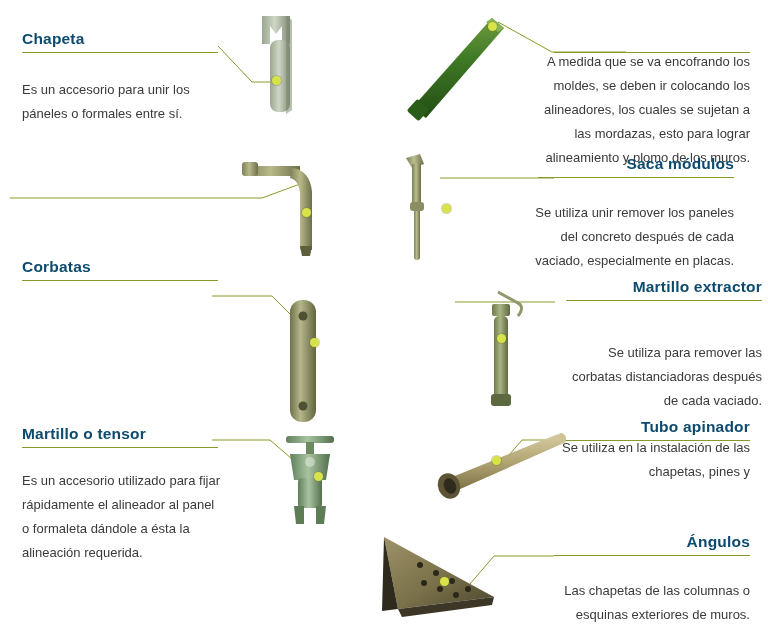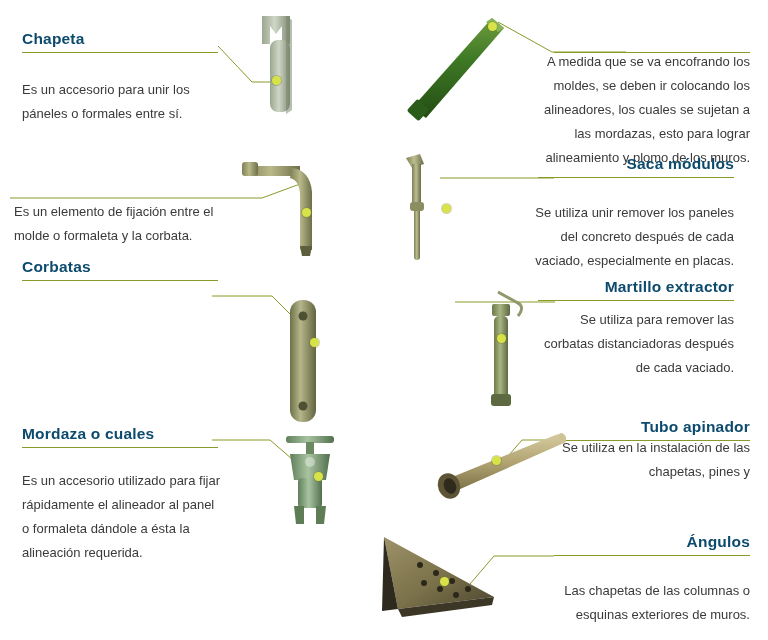--- a/index.html
+++ b/index.html
@@ -108,23 +108,20 @@
           <stop offset="100%" stop-color="#234c14"></stop>
         </linearGradient>
       </defs>
       <path d="M92,4 L104,14 L26,104 L12,94 Z" fill="url(#gGreen)"></path>
       <path d="M92,4 L104,14 L98,18 L86,8 Z" fill="#8ab55a"></path>
       <rect x="10" y="88" width="16" height="16" rx="2" fill="#2c5c19" transform="rotate(-48 18 96)"></rect>
     </svg>
     <div class="dot" style="left:88px; top:8px;"></div>
   </div>
 
-  <div class="item" style="left:14px; top:200px; width:220px;">
-    <div class="desc" style="width:210px;">Es un elemento de fijación entre el molde o formaleta y la corbata.</div>
-  </div>
   <svg class="connector" style="left:10px; top:184px; width:300px; height:34px;">
     <path d="M290,0 L252,14 L0,14" fill="none" stroke="#8a9a29" stroke-width="1"></path>
   </svg>
 
   <div class="art" style="left:236px; top:150px; width:110px; height:115px;">
     <svg width="110" height="115" viewBox="0 0 110 115">
       <defs>
         <linearGradient id="gBrass" x1="0" y1="0" x2="0" y2="1">
           <stop offset="0%" stop-color="#b7b municipal"></stop>
         </linearGradient>
@@ -185,24 +182,24 @@
           <stop offset="100%" stop-color="#63653f"></stop>
         </linearGradient>
       </defs>
       <rect x="12" y="2" width="26" height="122" rx="12" fill="url(#gBrass4)"></rect>
       <circle cx="25" cy="18" r="4.5" fill="#4e5034"></circle>
       <circle cx="25" cy="108" r="4.5" fill="#4e5034"></circle>
     </svg>
     <div class="dot" style="left:32px; top:40px;"></div>
   </div>
 
-  <div class="item" style="left:532px; top:278px; width:202px;">
+  <div class="item" style="left:560px; top:278px; width:202px;">
     <div class="title right">Martillo extractor</div>
     <div class="rule" style="left:6px; top:22px; width:196px;"></div>
-    <div class="desc right" style="margin-top:12px; width:202px;">Se utiliza para remover las corbatas distanciadoras después de cada vaciado.</div>
+    <div class="desc right" style="margin-top:45px; width:202px;">Se utiliza para remover las corbatas distanciadoras después de cada vaciado.</div>
   </div>
   <svg class="connector" style="left:455px; top:300px; width:102px; height:4px;">
     <path d="M0,2 L100,2" fill="none" stroke="#8a9a29" stroke-width="1"></path>
   </svg>
 
   <div class="art" style="left:480px; top:290px; width:70px; height:120px;">
     <svg width="70" height="120" viewBox="0 0 70 120">
       <defs>
         <linearGradient id="gOlive" x1="0" y1="0" x2="1" y2="0">
           <stop offset="0%" stop-color="#6d7a4a"></stop>
@@ -213,21 +210,21 @@
       <path d="M18,2 L36,12" stroke="#8e9a6b" stroke-width="3" fill="none"></path>
       <path d="M36,12 q10,4 2,14" stroke="#8e9a6b" stroke-width="3" fill="none"></path>
       <rect x="12" y="14" width="18" height="12" rx="2" fill="url(#gOlive)"></rect>
       <rect x="14" y="26" width="14" height="84" rx="5" fill="url(#gOlive)"></rect>
       <rect x="11" y="104" width="20" height="12" rx="3" fill="#5d6940"></rect>
     </svg>
     <div class="dot" style="left:17px; top:44px;"></div>
   </div>
 
   <div class="item" style="left:22px; top:425px; width:215px;">
-    <div class="title">Mordaza o cuales</div>
+    <div class="title">Martillo o tensor</div>
     <div class="rule" style="left:0; top:22px; width:196px;"></div>
     <div class="desc" style="margin-top:26px; width:200px;">Es un accesorio utilizado para fijar rápidamente el alineador al panel o formaleta dándole a ésta la alineación requerida.</div>
   </div>
   <svg class="connector" style="left:212px; top:440px; width:104px; height:40px;">
     <path d="M0,0 L58,0 L102,38" fill="none" stroke="#8a9a29" stroke-width="1"></path>
   </svg>
 
   <div class="art" style="left:276px; top:432px; width:74px; height:98px;">
     <svg width="74" height="98" viewBox="0 0 74 98">
       <defs>

